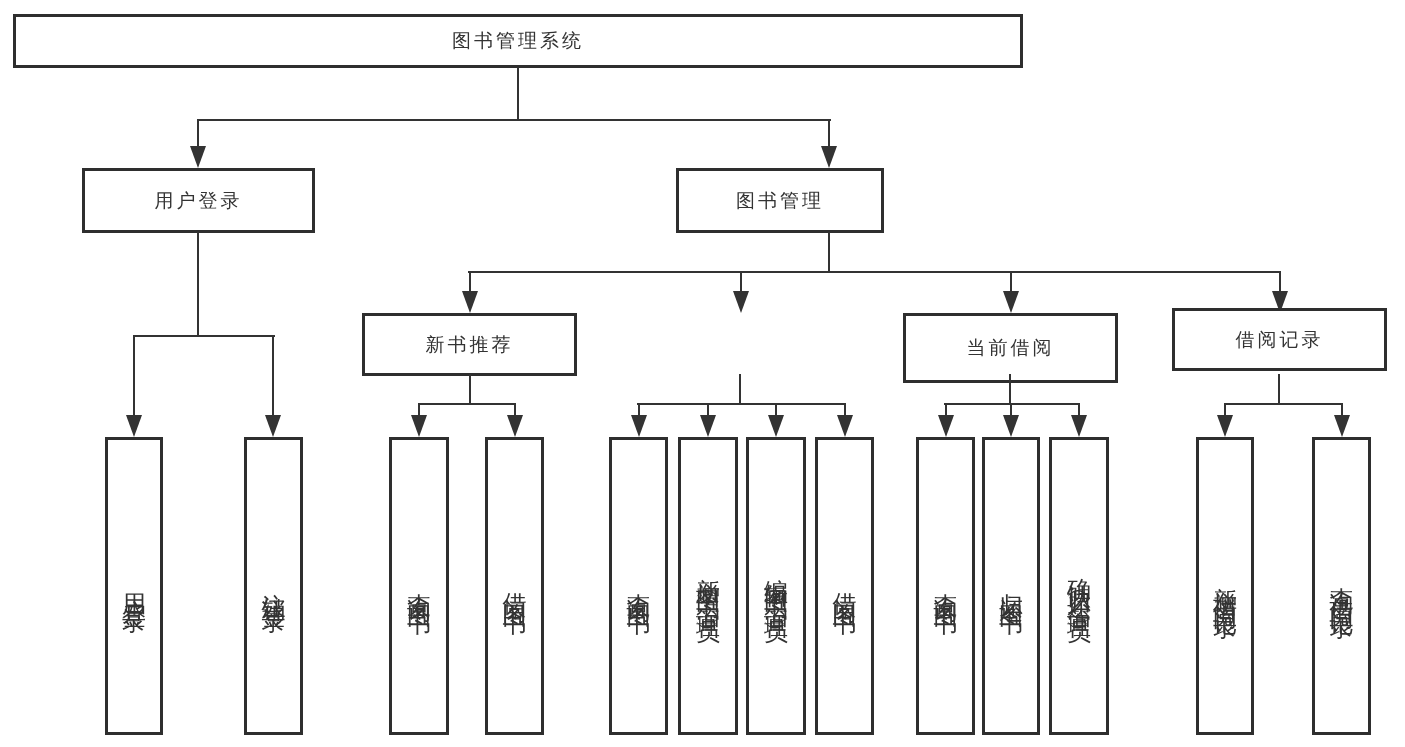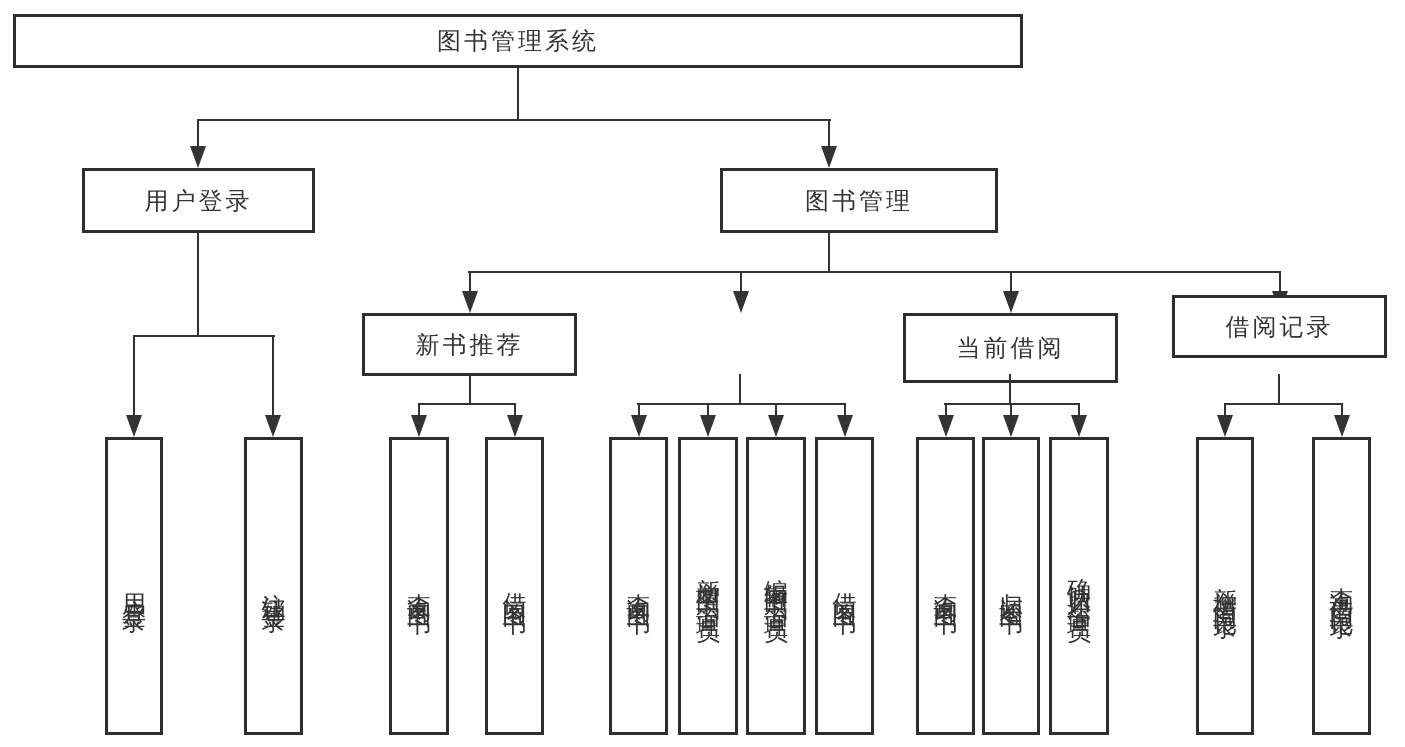--- a/index.html
+++ b/index.html
@@ -5,21 +5,21 @@
 <style>
   html,body{margin:0;padding:0;background:#ffffff;}
   .canvas{
     position:relative;width:1405px;height:747px;background:#ffffff;
     font-family:"Liberation Sans",sans-serif;color:#333333;overflow:hidden;
   }
   .box{
     position:absolute;background:#ffffff;border:3px solid #2e2e2e;
     display:flex;align-items:center;justify-content:center;box-sizing:border-box;
   }
-  .box.h span{font-size:24px;letter-spacing:3px;white-space:nowrap;}
+  .box.h span{font-size:19px;letter-spacing:3px;white-space:nowrap;}
   .box.v span{
     writing-mode:vertical-rl;text-orientation:mixed;
     font-size:24px;letter-spacing:6px;line-height:1;white-space:nowrap;
   }
   .line{position:absolute;background:#333333;}
   .arrow{position:absolute;width:16px;}
   .arrow::before{
     content:"";position:absolute;left:7px;top:0;bottom:20px;width:2px;background:#333333;
   }
   .arrow::after{
@@ -42,21 +42,21 @@
   </div>
 
   <div class="line" style="left:517px;top:67px;width:2px;height:53px"></div>
   <div class="line" style="left:197px;top:119px;width:634px;height:2px"></div>
   <div class="arrow" style="left:190px;top:119px;height:49px"></div>
   <div class="arrow" style="left:821px;top:119px;height:49px"></div>
 
   <div class="box h" style="left:82px;top:168px;width:233px;height:65px">
     <span>用户登录</span>
   </div>
-  <div class="box h" style="left:720px;top:168px;width:278px;height:65px">
+  <div class="box h" style="left:676px;top:168px;width:208px;height:65px">
     <span>图书管理</span>
   </div>
 
   <div class="line" style="left:197px;top:232px;width:2px;height:105px"></div>
   <div class="line" style="left:133px;top:335px;width:142px;height:2px"></div>
   <div class="arrow" style="left:126px;top:337px;height:100px"></div>
   <div class="arrow" style="left:265px;top:337px;height:100px"></div>
 
   <div class="line" style="left:828px;top:232px;width:2px;height:41px"></div>
   <div class="line" style="left:468px;top:271px;width:813px;height:2px"></div>
@@ -64,21 +64,21 @@
   <div class="arrow" style="left:733px;top:273px;height:40px"></div>
   <div class="arrow" style="left:1003px;top:273px;height:40px"></div>
   <div class="arrow" style="left:1272px;top:273px;height:40px"></div>
 
   <div class="box h" style="left:362px;top:313px;width:215px;height:63px">
     <span>新书推荐</span>
   </div>
   <div class="box h" style="left:903px;top:313px;width:215px;height:70px">
     <span>当前借阅</span>
   </div>
-  <div class="box h" style="left:1172px;top:295px;width:215px;height:63px">
+  <div class="box h" style="left:1172px;top:308px;width:215px;height:63px">
     <span>借阅记录</span>
   </div>
 
   <div class="line" style="left:469px;top:374px;width:2px;height:31px"></div>
   <div class="line" style="left:418px;top:403px;width:98px;height:2px"></div>
   <div class="arrow" style="left:411px;top:405px;height:32px"></div>
   <div class="arrow" style="left:507px;top:405px;height:32px"></div>
 
   <div class="line" style="left:739px;top:374px;width:2px;height:31px"></div>
   <div class="line" style="left:637px;top:403px;width:209px;height:2px"></div>

